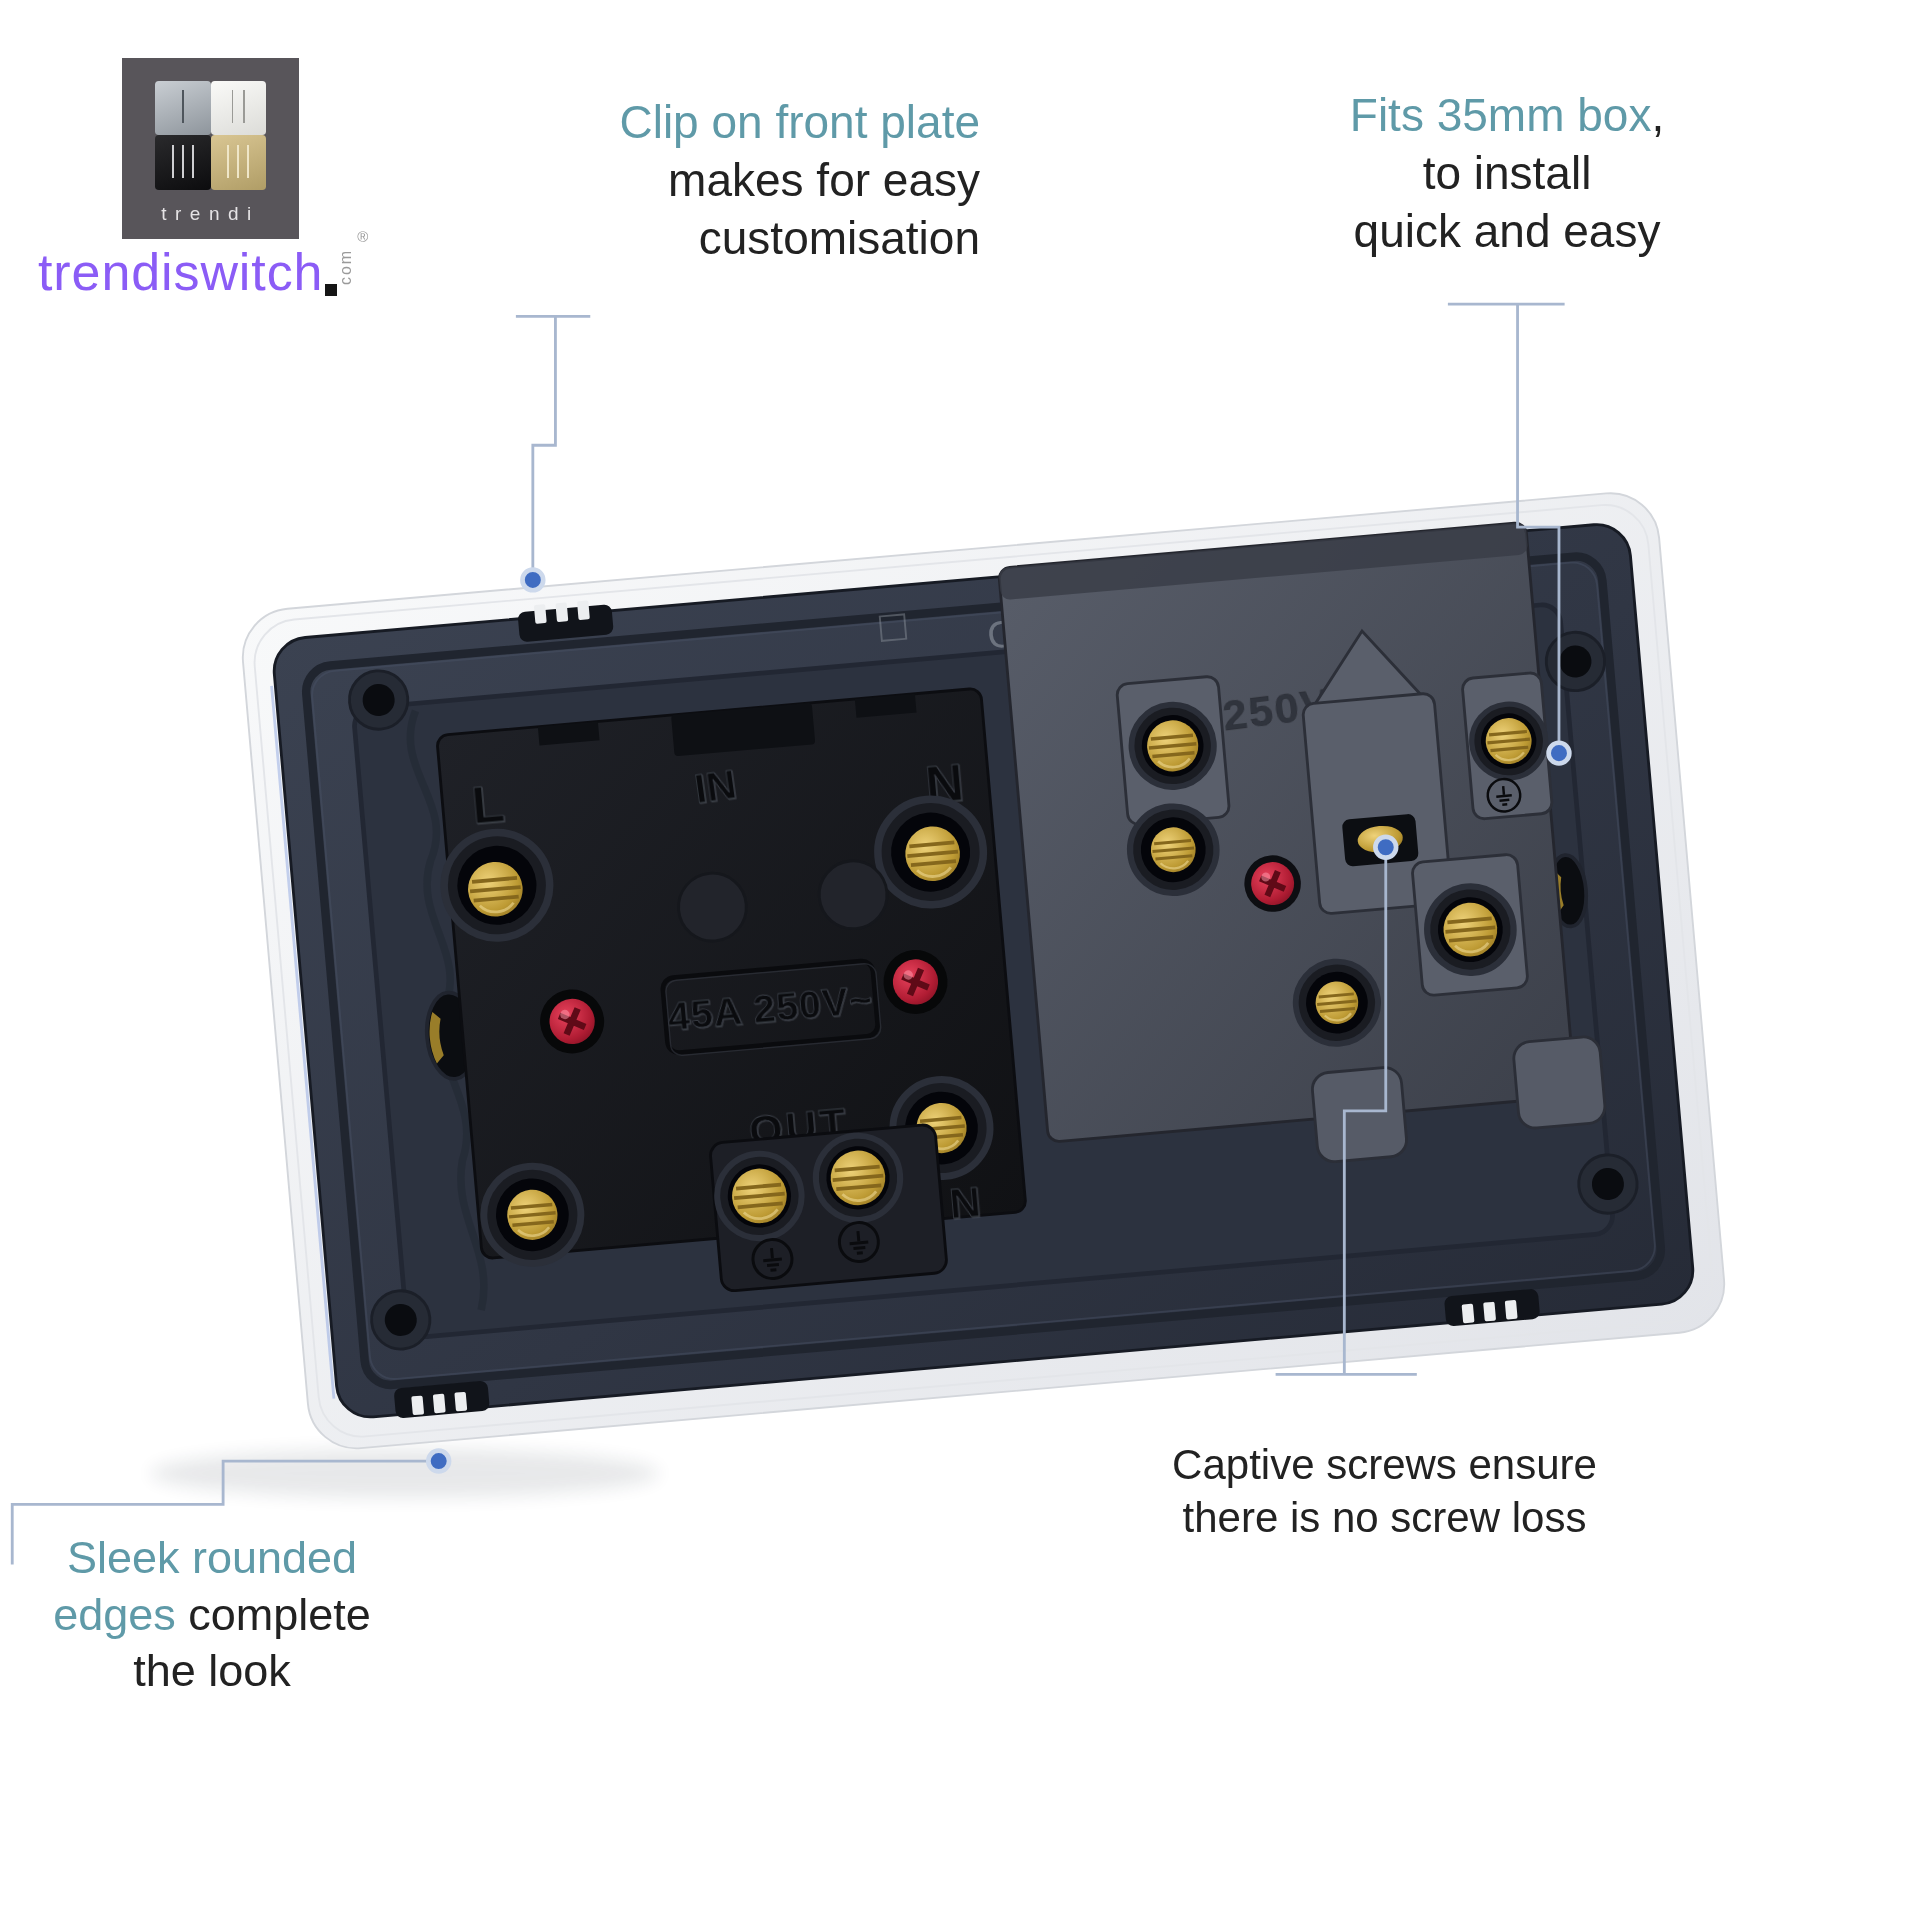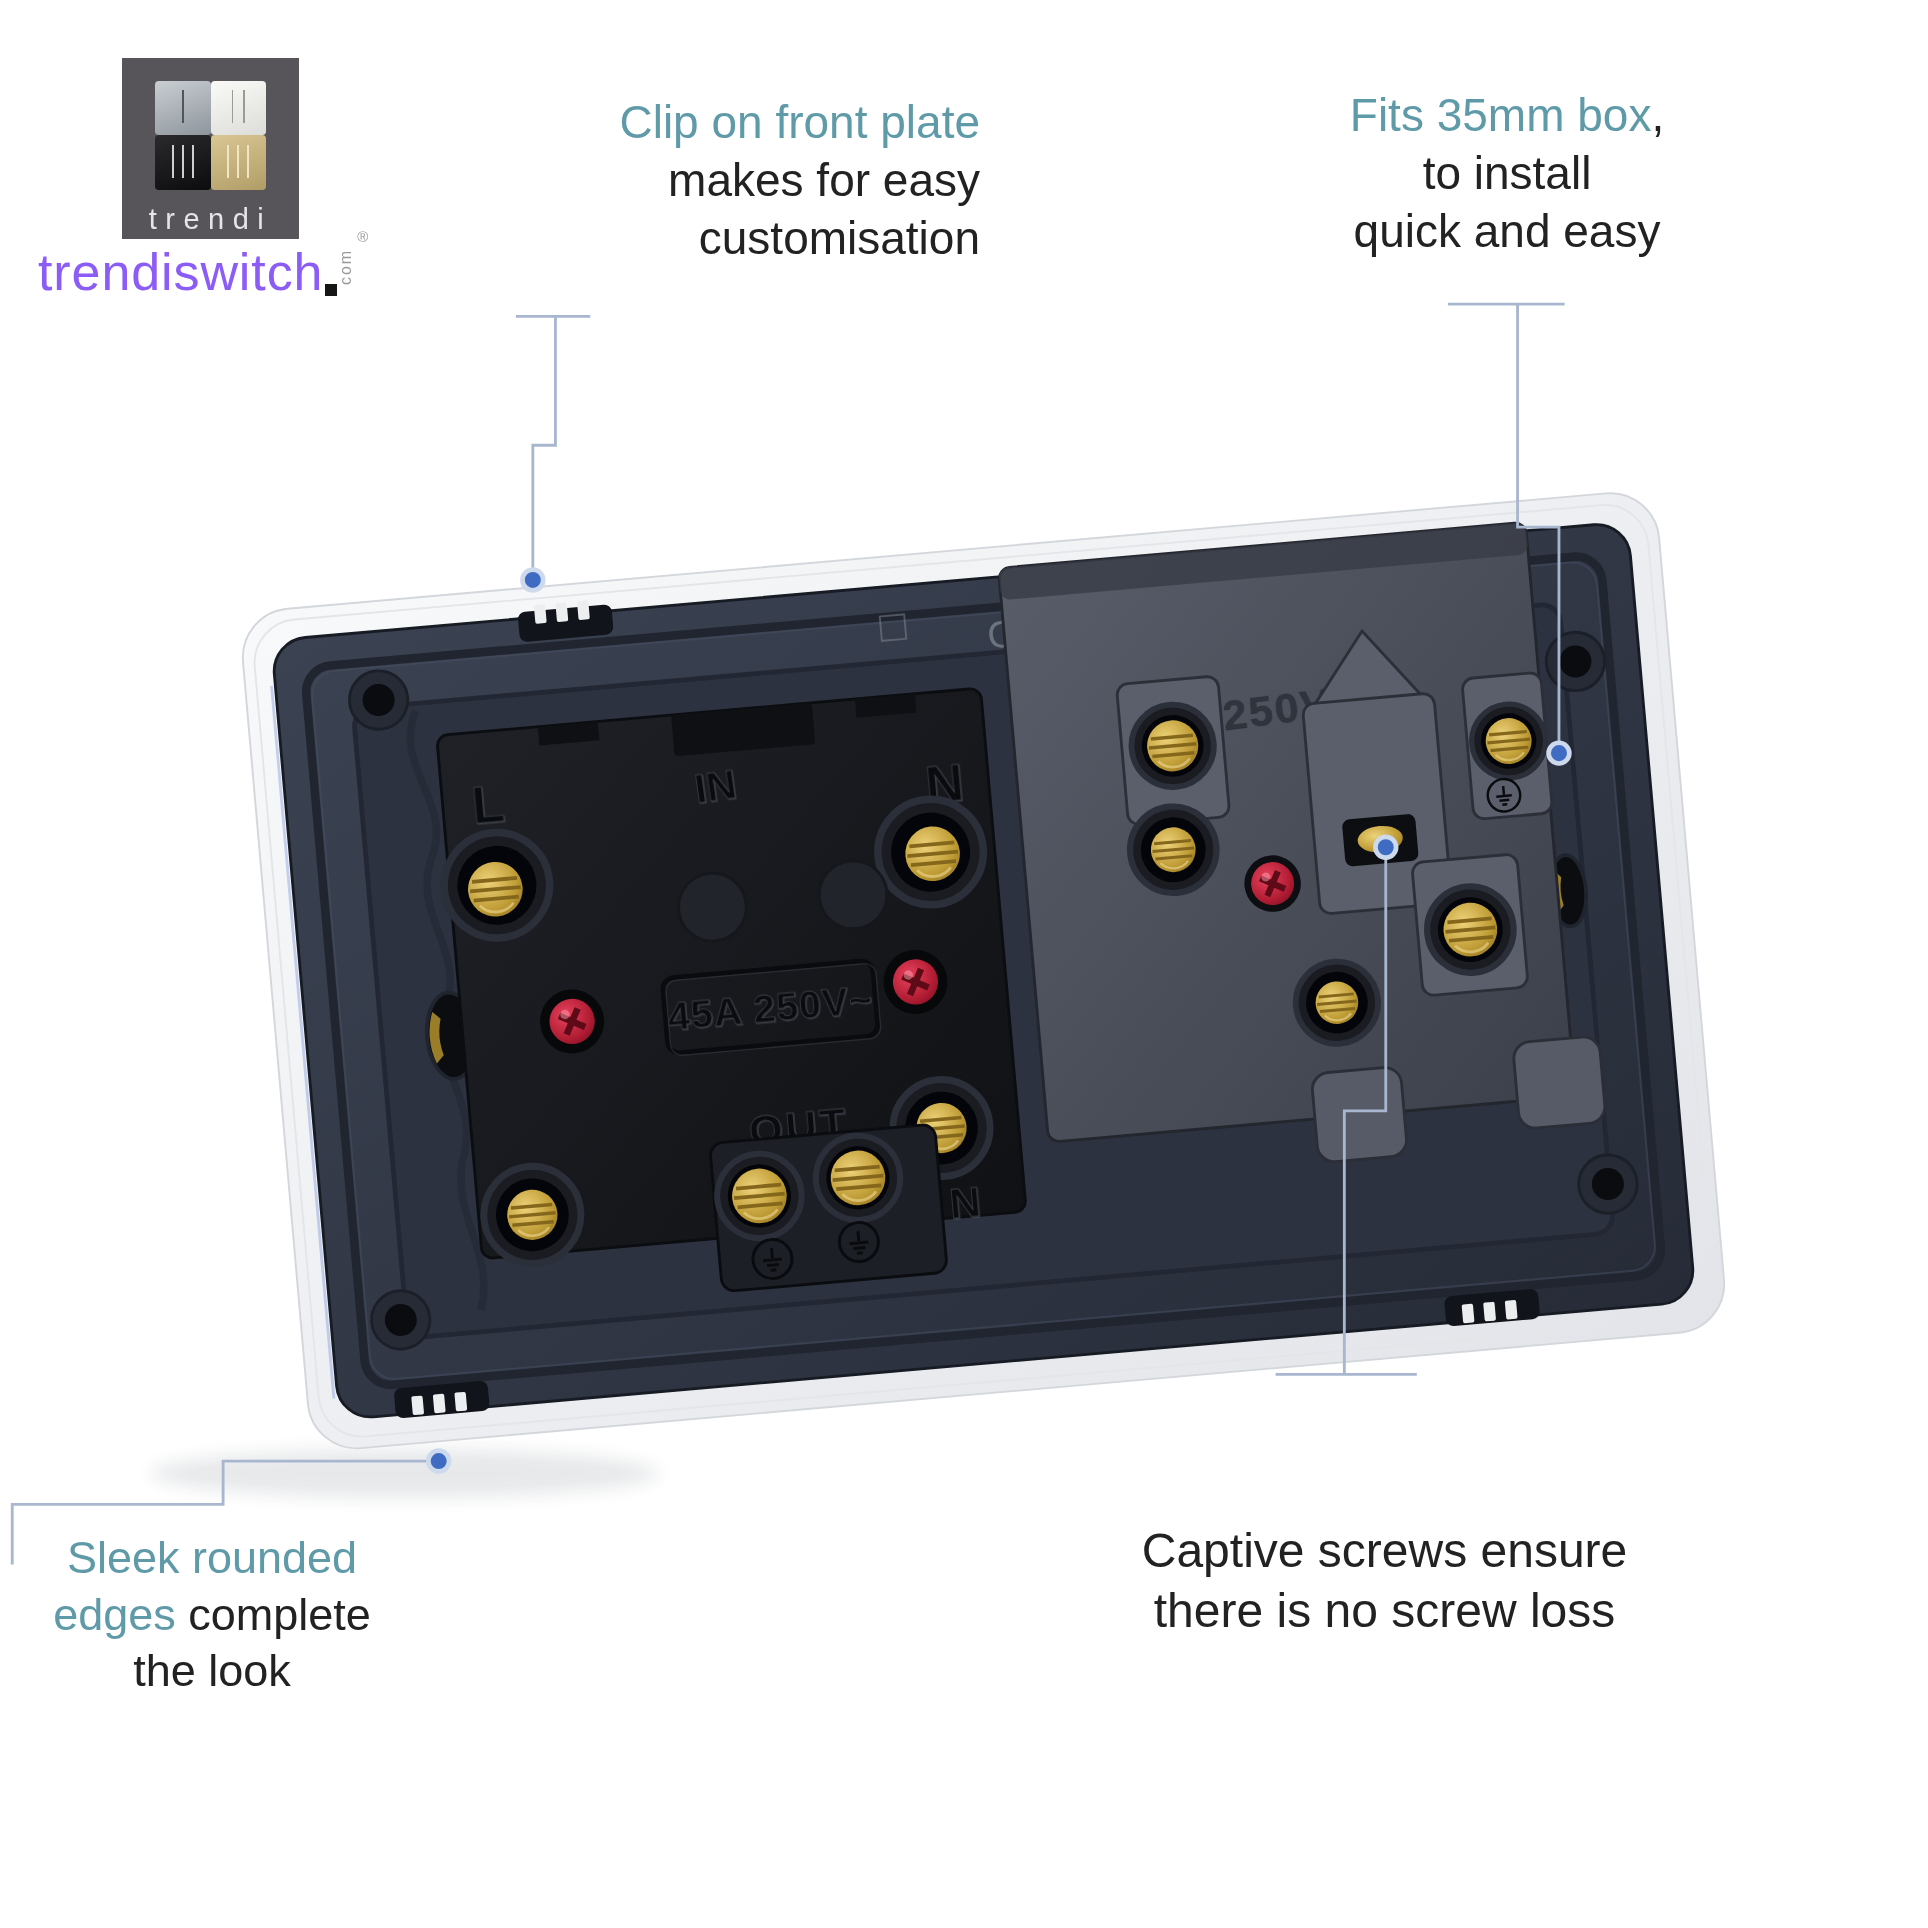--- a/index.html
+++ b/index.html
@@ -21,21 +21,21 @@
   .tile{position:relative;border-radius:3.8px;}
   .tile-silver{background:linear-gradient(160deg,#c9ced3,#8e959c);}
   .tile-white{background:linear-gradient(160deg,#fafaf8,#dcdcd8);}
   .tile-black{background:linear-gradient(160deg,#2a2a2c,#0c0c0e);}
   .tile-gold{background:linear-gradient(160deg,#d9c693,#b09d66);}
   .tile .bar{position:absolute;top:18%;width:1.9px;height:60%;}
   .tile-silver .bar{left:48%;background:#4e555c;}
   .tile-white .b1{left:38%;background:#9a9a96;} .tile-white .b2{left:58%;background:#9a9a96;}
   .tile-black .b1{left:30%;background:#cfcfd2;width:2.8px;} .tile-black .b2{left:48%;background:#cfcfd2;width:2.8px;} .tile-black .b3{left:66%;background:#cfcfd2;width:2.8px;}
   .tile-gold .b1{left:30%;background:#efe6c8;} .tile-gold .b2{left:48%;background:#efe6c8;} .tile-gold .b3{left:66%;background:#efe6c8;}
-  .logo-word{color:#e6e4e6;font-size:29px;font-weight:300;letter-spacing:8.5px;margin-top:13px;}
+  .logo-word{color:#e6e4e6;font-size:19px;font-weight:300;letter-spacing:8.5px;margin-top:13px;}
   .wordmark-row{position:absolute;left:38px;top:230px;width:339px;height:68px;
                 display:flex;align-items:flex-end;}
   .wordmark{font-size:52px;font-weight:300;color:#8b5cf6;letter-spacing:0.9px;line-height:1;}
   .suffix{position:relative;width:43px;height:66px;display:inline-block;}
   .sqdot{position:absolute;left:1.9px;bottom:1.9px;width:12.2px;height:12.2px;background:#161616;
          font-size:0;overflow:hidden;color:transparent;}
   .com{position:absolute;left:15px;bottom:13px;color:#9a9a9a;font-size:16px;letter-spacing:1.9px;
        writing-mode:vertical-rl;transform:rotate(180deg);line-height:1;}
   .reg{position:absolute;right:-1.9px;top:-3.8px;color:#9a9a9a;font-size:15px;}
 
@@ -339,21 +339,21 @@
   <div><span class="dark">makes for easy</span></div>
   <div><span class="dark">customisation</span></div>
 </div>
 
 <div class="ann ann-lg" style="left:1234px;top:87px;width:546px;">
   <div><span class="teal">Fits 35mm box</span><span class="dark">,</span></div>
   <div><span class="dark">to install</span></div>
   <div><span class="dark">quick and easy</span></div>
 </div>
 
-<div class="ann ann-md" style="left:1055px;top:1521px;width:659px;font-size:48px;">
+<div class="ann ann-md" style="left:1055px;top:1439px;width:659px;font-size:42px;">
   <div><span class="dark">Captive screws ensure</span></div>
   <div><span class="dark">there is no screw loss</span></div>
 </div>
 
 <div class="ann ann-md" style="left:0px;top:1530px;width:424px;">
   <div><span class="teal">Sleek rounded</span></div>
   <div><span class="teal">edges</span><span class="dark"> complete</span></div>
   <div><span class="dark">the look</span></div>
 </div>
 

